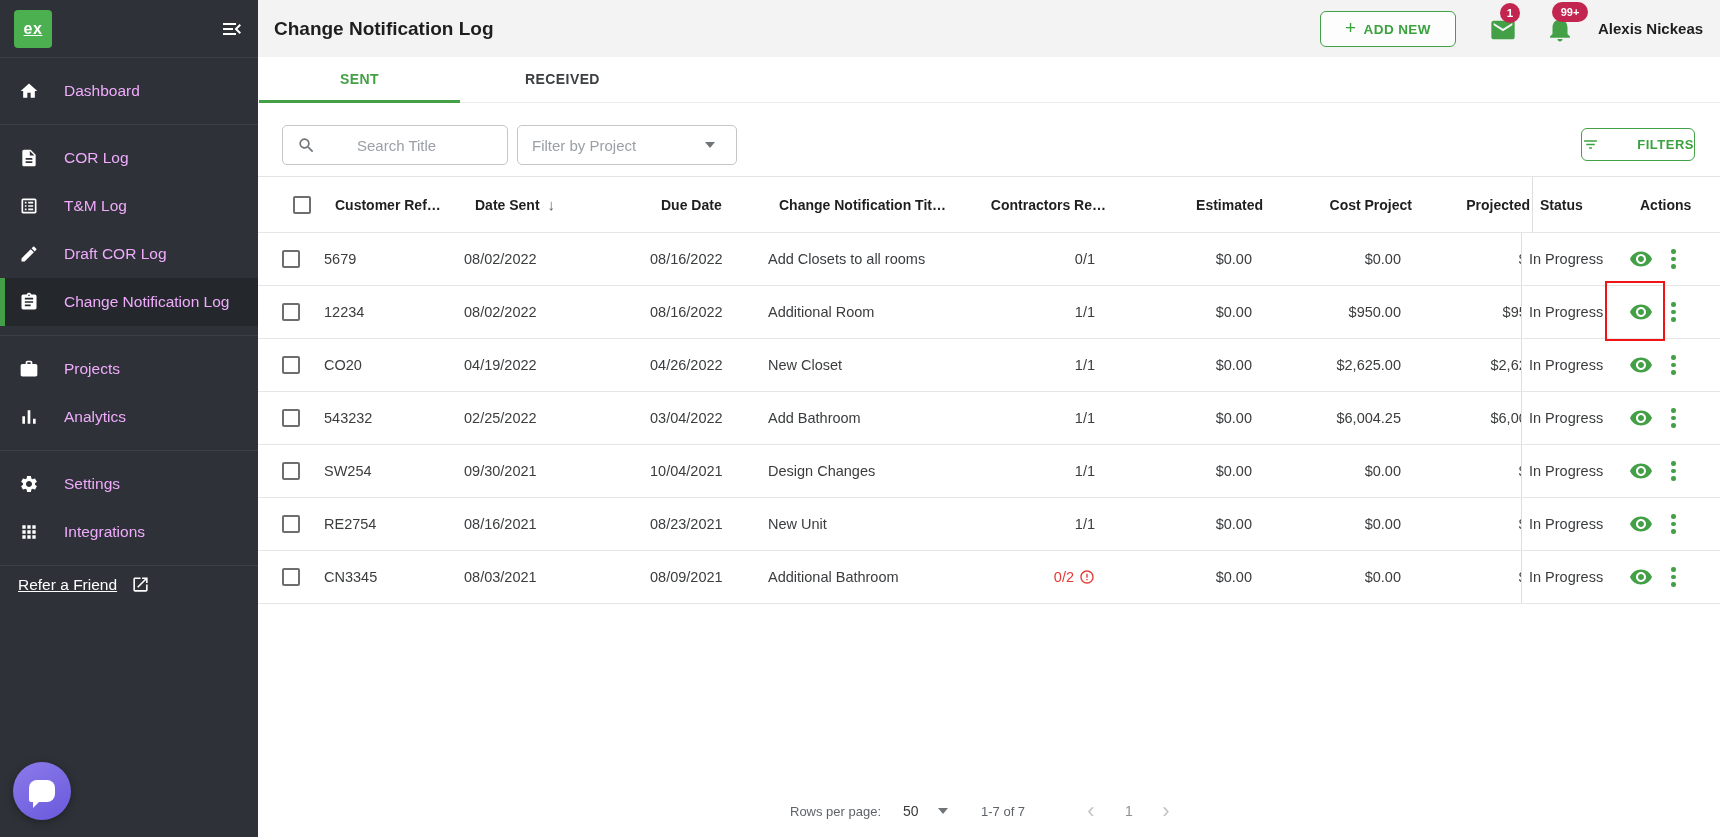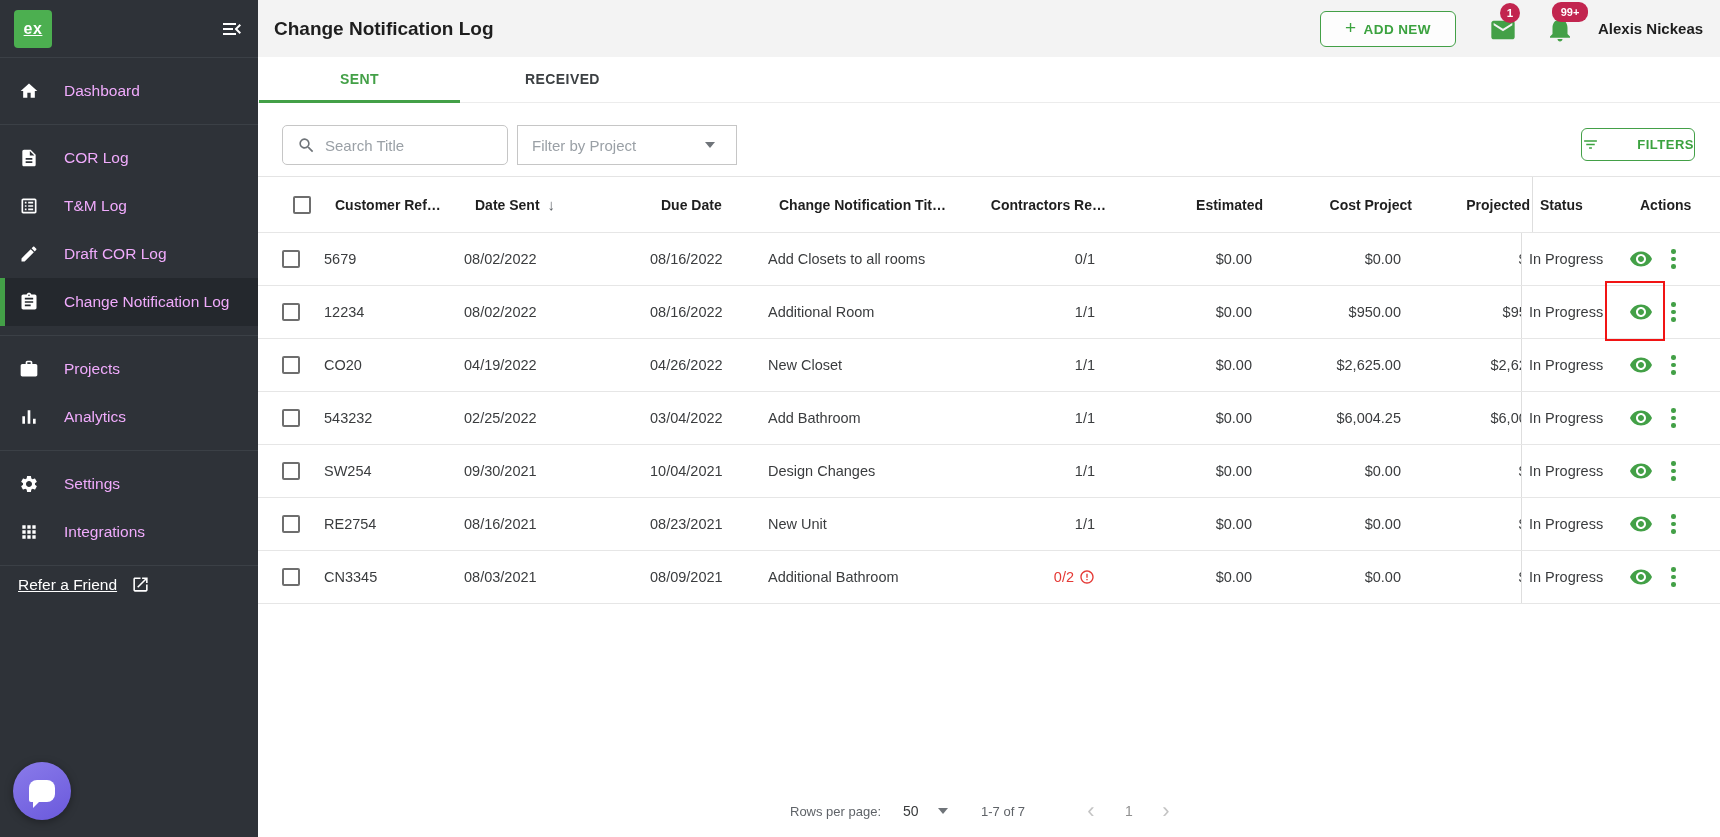--- a/index.html
+++ b/index.html
@@ -34,38 +34,38 @@
   .topbar { position:absolute; left:258px; top:0; width:1462px; height:57px; background:#F3F3F3; }
   .page-title { position:absolute; left:16px; top:0; line-height:57px; font-size:19px; font-weight:bold; color:#1E1E1E; }
   .add-new { position:absolute; left:1062px; top:11px; width:136px; height:36px; background:#FDFDFD; border:1.5px solid #43A047;
              border-radius:6px; color:#3BA23F; font-weight:bold; font-size:13.5px; display:flex; align-items:center; justify-content:center;
              letter-spacing:0.4px; cursor:pointer; }
   .add-new .plus { font-size:19px; font-weight:normal; margin-right:7px; margin-top:-2px; }
   .mail-wrap { position:absolute; left:1228px; top:16px; width:34px; height:28px; cursor:pointer; }
   .mail-wrap svg { width:34px; height:28px; fill:#43A047; }
   .badge { position:absolute; background:#C2254F; color:#fff; font-weight:bold; border-radius:10px; text-align:center; z-index:3; }
   .badge.mail-badge { left:1242px; top:3px; min-width:20px; height:20px; line-height:20px; font-size:11.5px; padding:0 5px; }
-  .badge.bell-badge { left:1294px; top:2px; min-width:36px; height:20px; line-height:20px; font-size:11px; padding:0 6px;border-radius:9px; }
+  .badge.bell-badge { left:1294px; top:2px; min-width:36px; height:20px; line-height:20px; font-size:11px; padding:0 6px; }
   .bell-wrap { position:absolute; left:1287px; top:13px; width:30px; height:32px; cursor:pointer; }
   .bell-wrap svg { width:30px; height:32px; fill:#43A047; }
   .user-name { position:absolute; left:1340px; top:0; line-height:57px; font-size:15px; font-weight:bold; color:#1E1E1E; cursor:pointer; }
 
   
   .tabs { position:absolute; left:258px; top:57px; width:1462px; height:46px; background:#fff; border-bottom:1px solid #ECECEC; display:flex; }
   .tab { width:203px; text-align:center; line-height:45px; font-size:14px; font-weight:bold; letter-spacing:0.4px; color:#3C4043; cursor:pointer; position:relative; }
   .tab.active { color:#43A047; }
   .tab.active::after { content:""; position:absolute; left:1px; right:1px; bottom:-1px; height:3px; background:#43A047; }
 
   
   .filter-row { position:absolute; left:258px; top:103px; width:1462px; height:73px; background:#fff; }
-  .search-box { position:absolute; left:24px; top:22px; width:226px; height:40px; border:1px solid #C6C6C6; border-radius:5px; display:flex; align-items:center; background:#fff; }
+  .search-box { position:absolute; left:24px; top:22px; width:226px; height:40px; border:1px solid #C6C6C6; border-radius:5px; display:flex; align-items:center; background:#fff;gap:32px; }
   .search-box svg { width:19px; height:19px; fill:#6F7479; margin:0 9px 0 14px; flex:none; }
   .search-box input { border:none; outline:none; font-size:15px; width:170px; font-family:inherit; color:#333; background:transparent; }
   .search-box input::placeholder, .proj-box input::placeholder { color:#9AA0A6; opacity:1; }
-  .proj-box { position:absolute; left:259px; top:22px; width:220px; height:40px; border:1px solid #C6C6C6; border-radius:0; display:flex; align-items:center; background:#fff; cursor:pointer; }
+  .proj-box { position:absolute; left:259px; top:22px; width:220px; height:40px; border:1px solid #C6C6C6; border-radius:5px; display:flex; align-items:center; background:#fff; cursor:pointer; }
   .proj-box input { border:none; outline:none; font-size:15px; width:165px; margin-left:14px; font-family:inherit; color:#333; background:transparent; cursor:pointer; }
   .caret { width:0; height:0; border-left:5px solid transparent; border-right:5px solid transparent; border-top:6px solid #6F7479; margin-left:8px; }
   .filters-btn { position:absolute; left:1323px; top:25px; width:114px; height:33px; border:1.5px solid #43A047; border-radius:6px;
                  display:flex; align-items:center; justify-content:space-between; color:#3BA23F; font-size:13px; font-weight:bold; letter-spacing:0.5px; cursor:pointer; background:#fff; }
   .filters-btn svg { width:17px; height:17px; fill:#3BA23F; margin-right:7px; }
 
   
   .table { position:absolute; left:258px; top:176px; width:1462px; }
   .trow { display:flex; border-bottom:1px solid #E6E6E6; height:53px; }
   .trow.thead { height:57px; border-top:1px solid #E4E4E4;padding-left:11px; }

